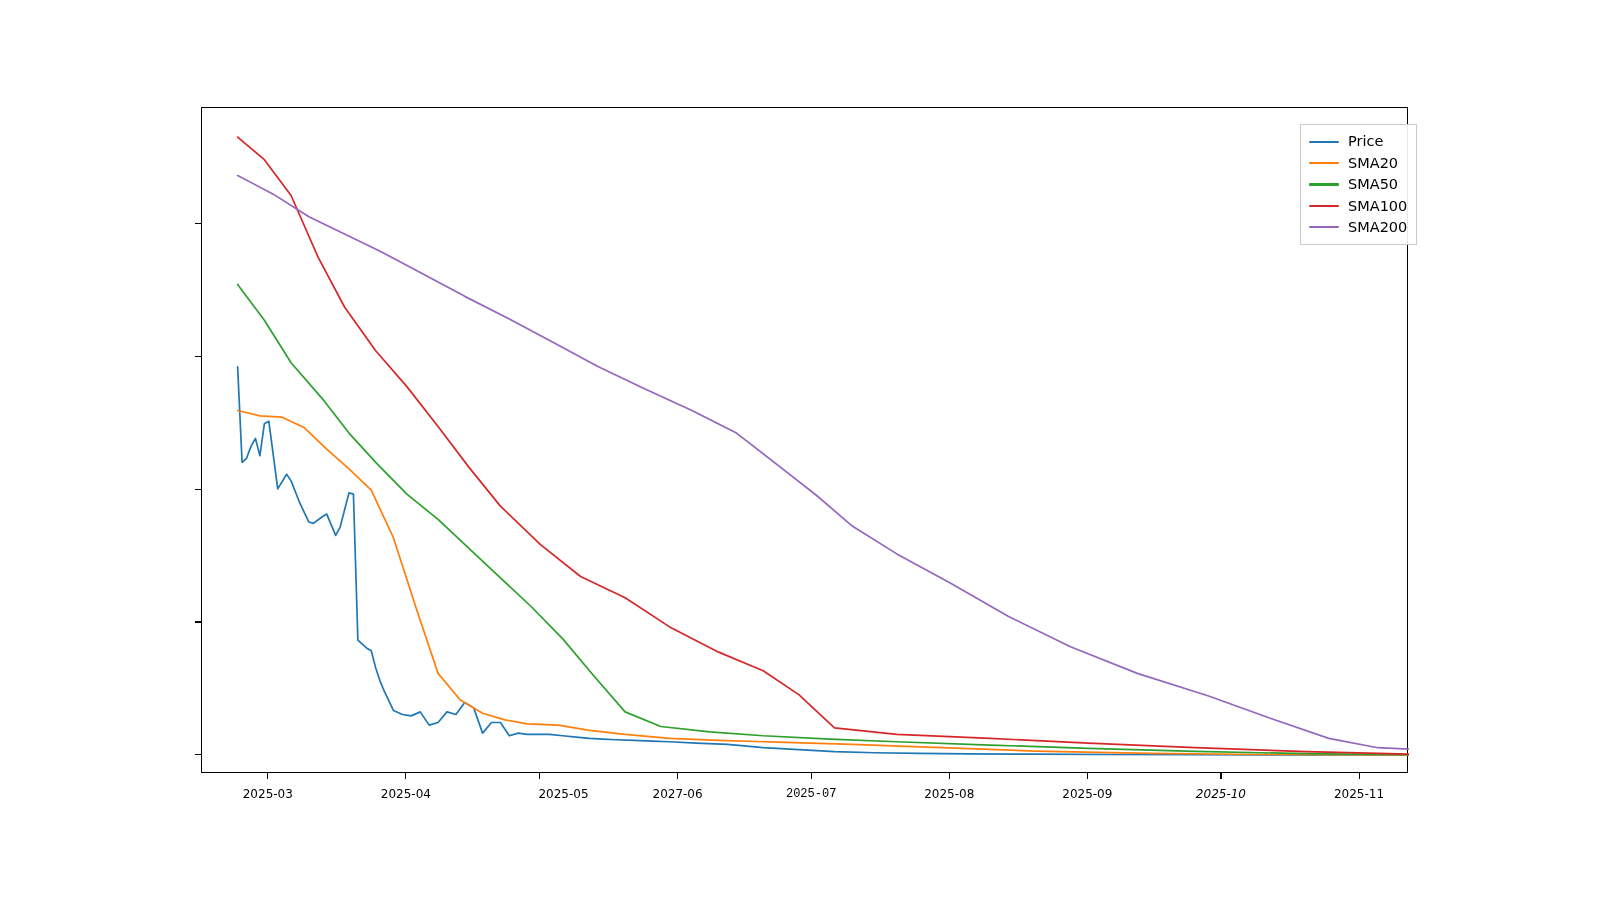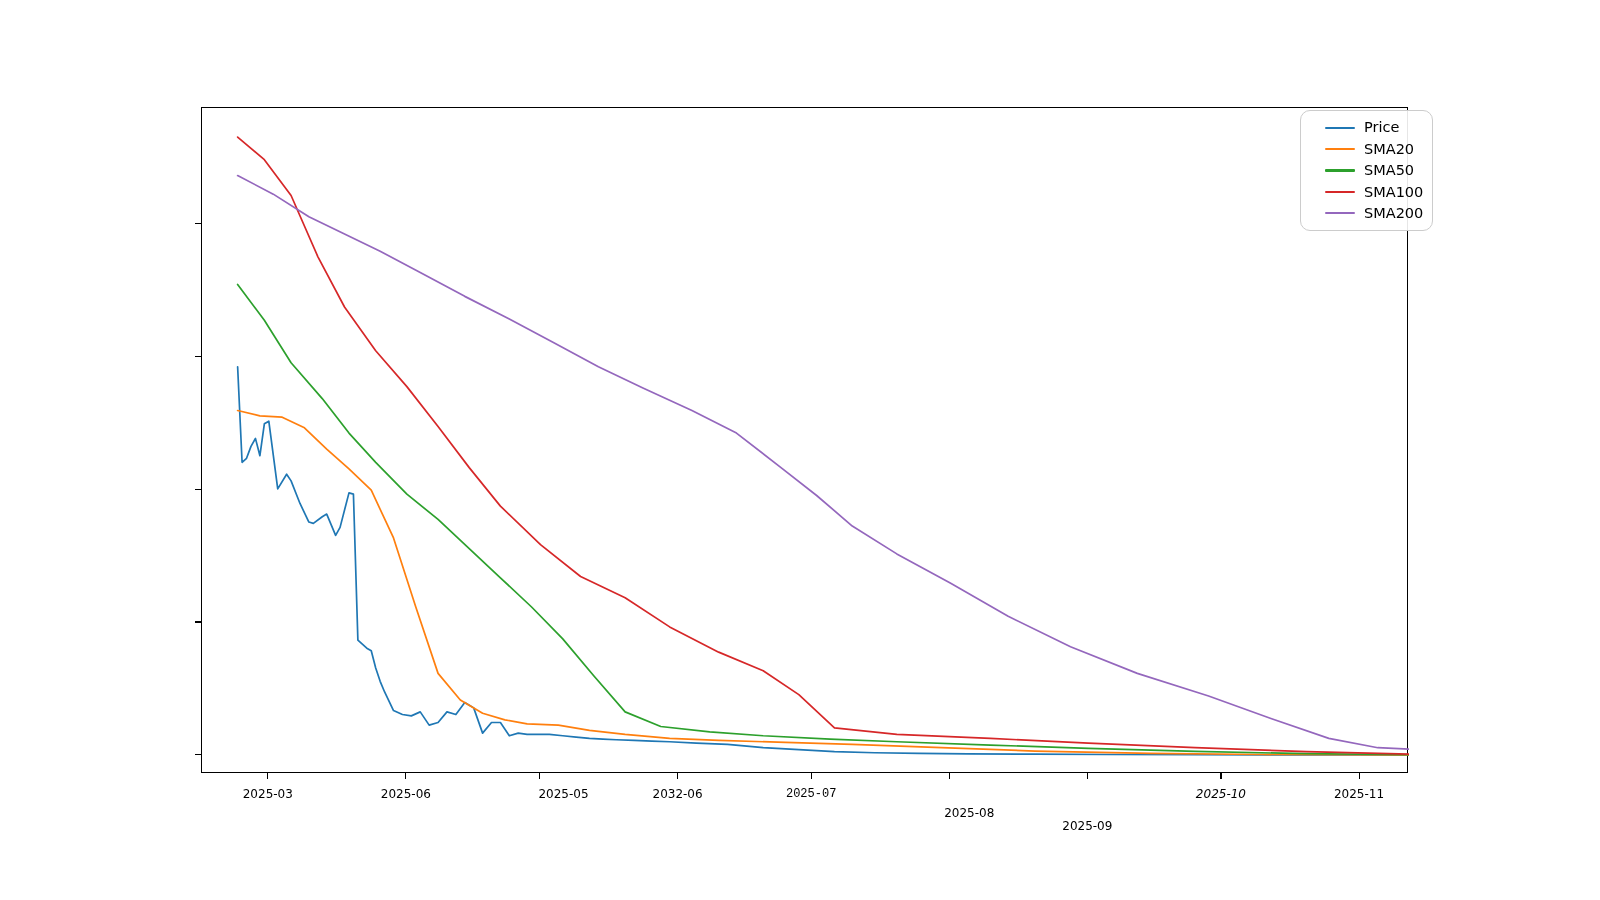--- a/index.html
+++ b/index.html
@@ -5,54 +5,54 @@
   html,body{margin:0;padding:0;background:#ffffff;}
   body{width:1600px;height:900px;overflow:hidden;font-family:"DejaVu Sans",sans-serif;}
   #figure{position:relative;width:1600px;height:900px;background:#ffffff;}
   #axes{position:absolute;left:201px;top:107px;width:1207px;height:666px;box-sizing:border-box;border:1.1px solid #000000;background:#ffffff;}
   #plotsvg{position:absolute;left:0;top:0;width:1207px;height:666px;display:block;}
   .xtick-label{position:absolute;top:0;transform:translateX(-50%);font-size:12px;color:#000000;white-space:nowrap;}
   .tickmark-y{position:absolute;width:6px;height:1.1px;background:#000000;}
   .tickmark-x{position:absolute;width:1.1px;height:6px;background:#000000;}
   #ytick-labels{position:absolute;left:0;top:0;width:195px;height:900px;}
   #xtick-labels{position:absolute;left:0;top:0;width:1600px;height:900px;}
-  #legend{position:absolute;left:1300px;top:110px;box-sizing:border-box;
+  #legend{position:absolute;left:1300px;top:124px;box-sizing:border-box;
           border:0.9px solid #cccccc;background:rgba(255,255,255,0.9);
-          padding:6px 9px 6px 24px;border-radius:10px;}
+          padding:6px 9px 6px 8px;border-radius:0;}
   .legend-row{display:flex;align-items:center;height:21.4px;}
   .legend-swatch{width:30px;height:2.1px;margin-right:9px;flex:none;border-radius:1px;}
   .legend-text{font-size:14.5px;color:#000000;line-height:1;white-space:nowrap;}
 </style>
 </head>
 <body>
 
 <div id="figure">
 
   <div id="ytick-labels">
       <div class="tickmark-y" style="left: 195px; top: 754.181px;"></div>
       <div class="tickmark-y" style="left: 195px; top: 621.432px;"></div>
       <div class="tickmark-y" style="left: 195px; top: 488.683px;"></div>
       <div class="tickmark-y" style="left: 195px; top: 355.935px;"></div>
       <div class="tickmark-y" style="left: 195px; top: 223.186px;"></div>
     </div>
   <div id="xtick-labels">
       <div class="tickmark-x" style="left: 267.308px; top: 773px;"></div>
       <div class="xtick-label" style="left: 267.808px; top: 787px;">2025-03</div>
       <div class="tickmark-x" style="left: 405.378px; top: 773px;"></div>
-      <div class="xtick-label" style="left: 405.878px; top: 787px;">2025-06</div>
+      <div class="xtick-label" style="left: 405.878px; top: 787px;">2025-04</div>
       <div class="tickmark-x" style="left: 538.994px; top: 773px;"></div>
       <div class="xtick-label" style="left: 539.494px; top: 787px; margin-left: 24px;">2025-05</div>
       <div class="tickmark-x" style="left: 677.065px; top: 773px;"></div>
-      <div class="xtick-label" style="left: 677.565px; top: 787px;">2032-06</div>
+      <div class="xtick-label" style="left: 677.565px; top: 787px;">2027-06</div>
       <div class="tickmark-x" style="left: 810.681px; top: 773px;"></div>
       <div class="xtick-label" style="left: 811.181px; top: 787px; font-family: Liberation Mono, monospace;">2025-07</div>
       <div class="tickmark-x" style="left: 948.751px; top: 773px;"></div>
-      <div class="xtick-label" style="left: 949.251px; top: 806px; margin-left: 20px;">2025-08</div>
+      <div class="xtick-label" style="left: 949.251px; top: 787px;">2025-08</div>
       <div class="tickmark-x" style="left: 1086.82px; top: 773px;"></div>
-      <div class="xtick-label" style="left: 1087.32px; top: 819px;">2025-09</div>
+      <div class="xtick-label" style="left: 1087.32px; top: 787px;">2025-09</div>
       <div class="tickmark-x" style="left: 1220.44px; top: 773px;"></div>
       <div class="xtick-label" style="left: 1220.94px; top: 787px; font-style: italic;">2025-10</div>
       <div class="tickmark-x" style="left: 1358.51px; top: 773px;"></div>
       <div class="xtick-label" style="left: 1359.01px; top: 787px;">2025-11</div>
     </div>
 
   <div id="axes">
     <svg id="plotsvg" viewBox="0 0 1207 666" preserveAspectRatio="none">
         <path d="M35.63 258.73 L40.08 354.31 L44.54 350.32 L48.99 338.38 L53.45 330.41 L57.90 347.67 L62.35 315.81 L66.81 313.15 L75.72 380.86 L84.62 366.25 L89.08 372.89 L97.99 395.46 L106.89 414.04 L111.35 415.37 L120.25 408.73 L124.71 406.08 L133.62 427.32 L138.07 419.35 L146.98 384.84 L151.43 386.17 L155.89 532.19 L164.79 540.15 L169.25 542.81 L173.70 560.07 L178.15 573.34 L182.61 583.96 L191.52 602.55 L200.42 606.53 L209.33 607.86 L218.24 603.87 L227.15 617.15 L236.06 614.49 L244.96 603.87 L253.87 606.53 L262.78 594.58 L271.69 599.89 L280.59 625.11 L289.50 614.49 L298.41 614.49 L307.32 627.77 L316.23 625.11 L325.13 626.44 L334.04 626.44 L347.40 626.44 L360.76 627.77 L374.13 629.10 L387.49 630.42 L400.85 631.09 L414.21 631.75 L432.03 632.41 L449.84 633.08 L467.66 633.74 L494.38 635.07 L525.56 636.40 L561.19 639.72 L596.82 641.71 L632.45 643.70 L672.54 644.76 L717.07 645.29 L766.07 645.82 L832.87 646.22 L904.14 646.49 L993.21 646.75 L1082.29 646.88 L1175.82 647.02 L1207.00 647.02" fill="none" stroke="#1f77b4" stroke-width="1.7" stroke-linejoin="round" stroke-linecap="round"></path>
         <path d="M35.63 302.53 L57.90 307.84 L80.17 309.17 L102.44 319.79 L124.71 341.03 L146.98 360.94 L169.25 382.18 L191.52 429.97 L213.79 499.00 L236.06 565.38 L258.32 591.93 L280.59 605.20 L302.86 611.84 L325.13 615.82 L356.31 617.15 L387.49 622.46 L423.12 626.44 L467.66 630.42 L516.65 632.41 L583.46 634.41 L650.27 636.40 L739.34 639.72 L832.87 643.03 L948.68 645.29 L1060.02 646.49 L1207.00 647.02" fill="none" stroke="#ff7f0e" stroke-width="1.7" stroke-linejoin="round" stroke-linecap="round"></path>

